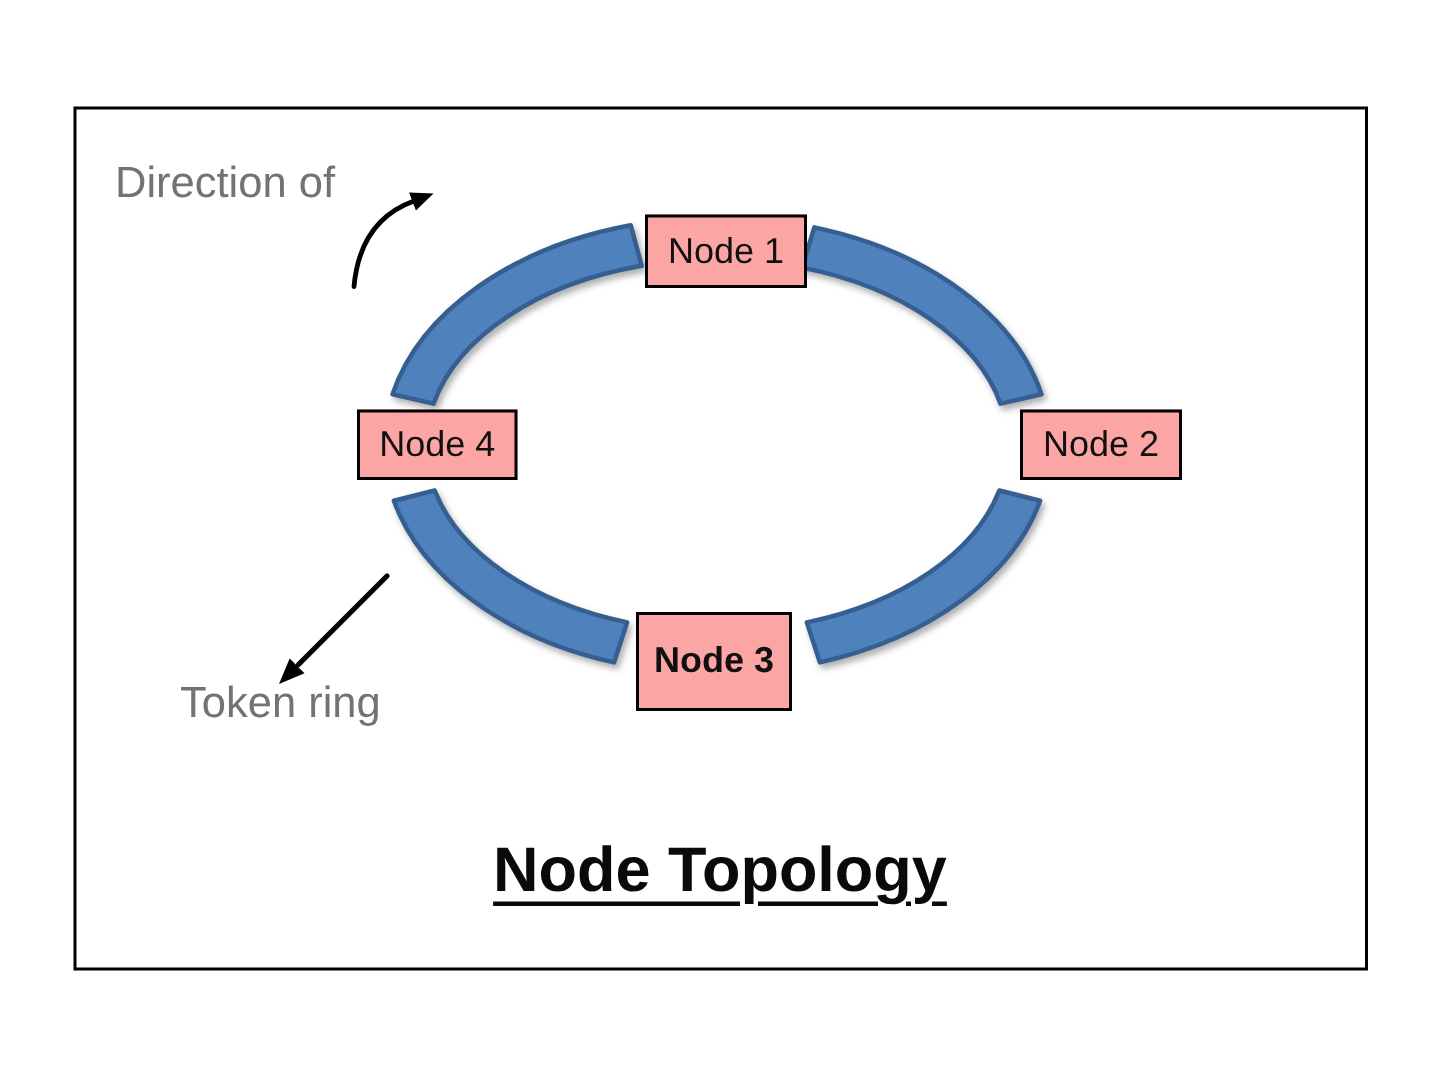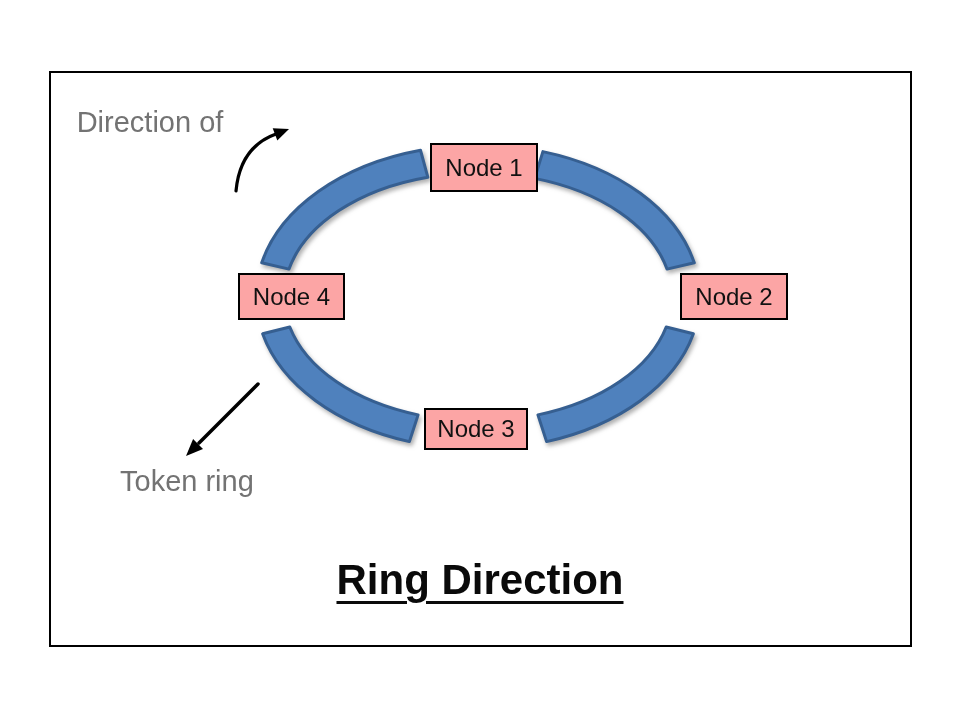--- a/index.html
+++ b/index.html
@@ -41,36 +41,36 @@
     line-height: 38px;
   }
   .direction {
     left: 55px;
     top: 103px;
     width: 190px;
     text-align: center;
   }
   .token {
     left: 120px;
-    top: 462px;
+    top: 450px;
   }
   .node {
     position: absolute;
     background: #fca5a5;
     border: 2px solid #000000;
     display: flex;
     align-items: center;
     justify-content: center;
     font-size: 24px;
     color: #111111;
     box-sizing: border-box;
   }
   .node1 { left: 430px; top: 143px; width: 108px; height: 49px; }
   .node2 { left: 632px; top: 273px; width: 108px; height: 47px; margin-left: 48px; }
-  .node3 { left: 424px; top: 408px; width: 104px; height: 42px; }
+  .node3 { left: 424px; top: 408px; width: 104px; height: 66px; font-weight: bold; }
   .node4 { left: 238px; top: 273px; width: 107px; height: 47px; }
   .title {
     position: absolute;
     left: 0;
     top: 556px;
     width: 100%;
     text-align: center;
     font-size: 42px;
     font-weight: bold;
     color: #0a0a0a;
@@ -113,15 +113,15 @@
   <div class="node node2">
     <span>Node 2</span>
   </div>
   <div class="node node3">
     <span>Node 3</span>
   </div>
   <div class="node node4">
     <span>Node 4</span>
   </div>
 
-  <div class="title">Ring Direction</div>
+  <div class="title">Node Topology</div>
 
 </div>
 
 </body></html>

